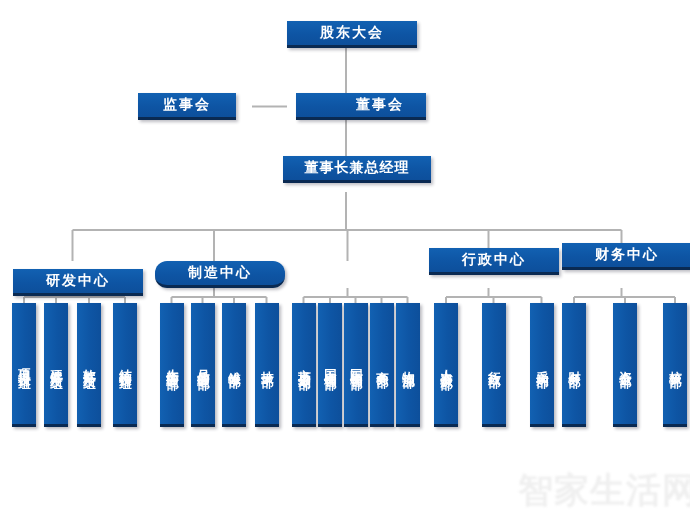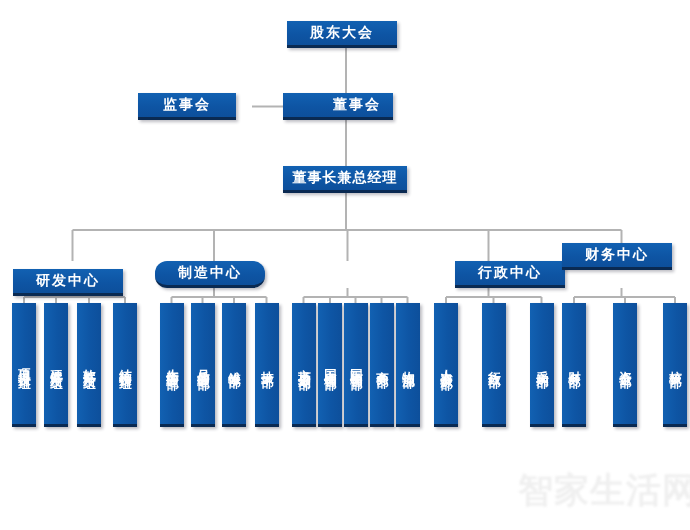--- a/index.html
+++ b/index.html
@@ -17,21 +17,21 @@
   }
   #connectors {
     position: absolute;
     left: 0; top: 0;
     width: 690px; height: 530px;
     z-index: 1;
   }
   .hbox {
     position: absolute;
     z-index: 2;
-    width: 110px;
+    width: 130px;
     height: 27px;
     box-sizing: border-box;
     background: linear-gradient(180deg, #1261b2 0%, #0e55a4 55%, #0d4f9b 100%);
     border-bottom: 3px solid #0a2a52;
     box-shadow: 2px 2px 3px rgba(40,40,60,0.30);
     color: #ffffff;
     font-weight: bold;
     font-size: 14px;
     letter-spacing: 2px;
     display: flex;
@@ -107,27 +107,27 @@
       <path d="M488.5 288 V297 M446 297 H541.5 M446 297 V303 M493.5 297 V303 M541.5 297 V303"></path>
 
       <path d="M621.5 288 V297 M574 297 H675 M574 297 V303 M625 297 V303 M675 297 V303"></path>
     </g>
   </svg>
 
   <div class="hbox" style="left:287px; top:21px;">股东大会</div>
 
   <div class="hbox" style="left:138px; top:93px; width:98px;">监事会</div>
 
-  <div class="hbox" style="left:283px; top:93px;padding-left:38px;">董事会</div>
+  <div class="hbox" style="left:296px; top:93px;padding-left:38px;">董事会</div>
 
-  <div class="hbox" style="left:283px; top:166px; width:124px; letter-spacing:1px;">董事长兼总经理</div>
+  <div class="hbox" style="left:283px; top:156px; width:148px; letter-spacing:1px;">董事长兼总经理</div>
 
   <div class="hbox" style="left:13px;  top:269px;">研发中心</div>
   <div class="hbox" style="left:155px; top:261px;border-radius:12px;">制造中心</div>
-  <div class="hbox" style="left:429px; top:261px;margin-left:26px;">行政中心</div>
+  <div class="hbox" style="left:429px; top:248px;">行政中心</div>
   <div class="hbox" style="left:562px; top:243px;">财务中心</div>
 
   <div class="vbox" style="left:12px;">项目设计组</div>
   <div class="vbox" style="left:44px;">硬件开发组</div>
   <div class="vbox" style="left:77px;">软件开发组</div>
   <div class="vbox" style="left:113px;">结构设计组</div>
 
   <div class="vbox" style="left:160px;">生产管理部</div>
   <div class="vbox" style="left:191px;">品质管理部</div>
   <div class="vbox" style="left:222px;">维修部</div>

